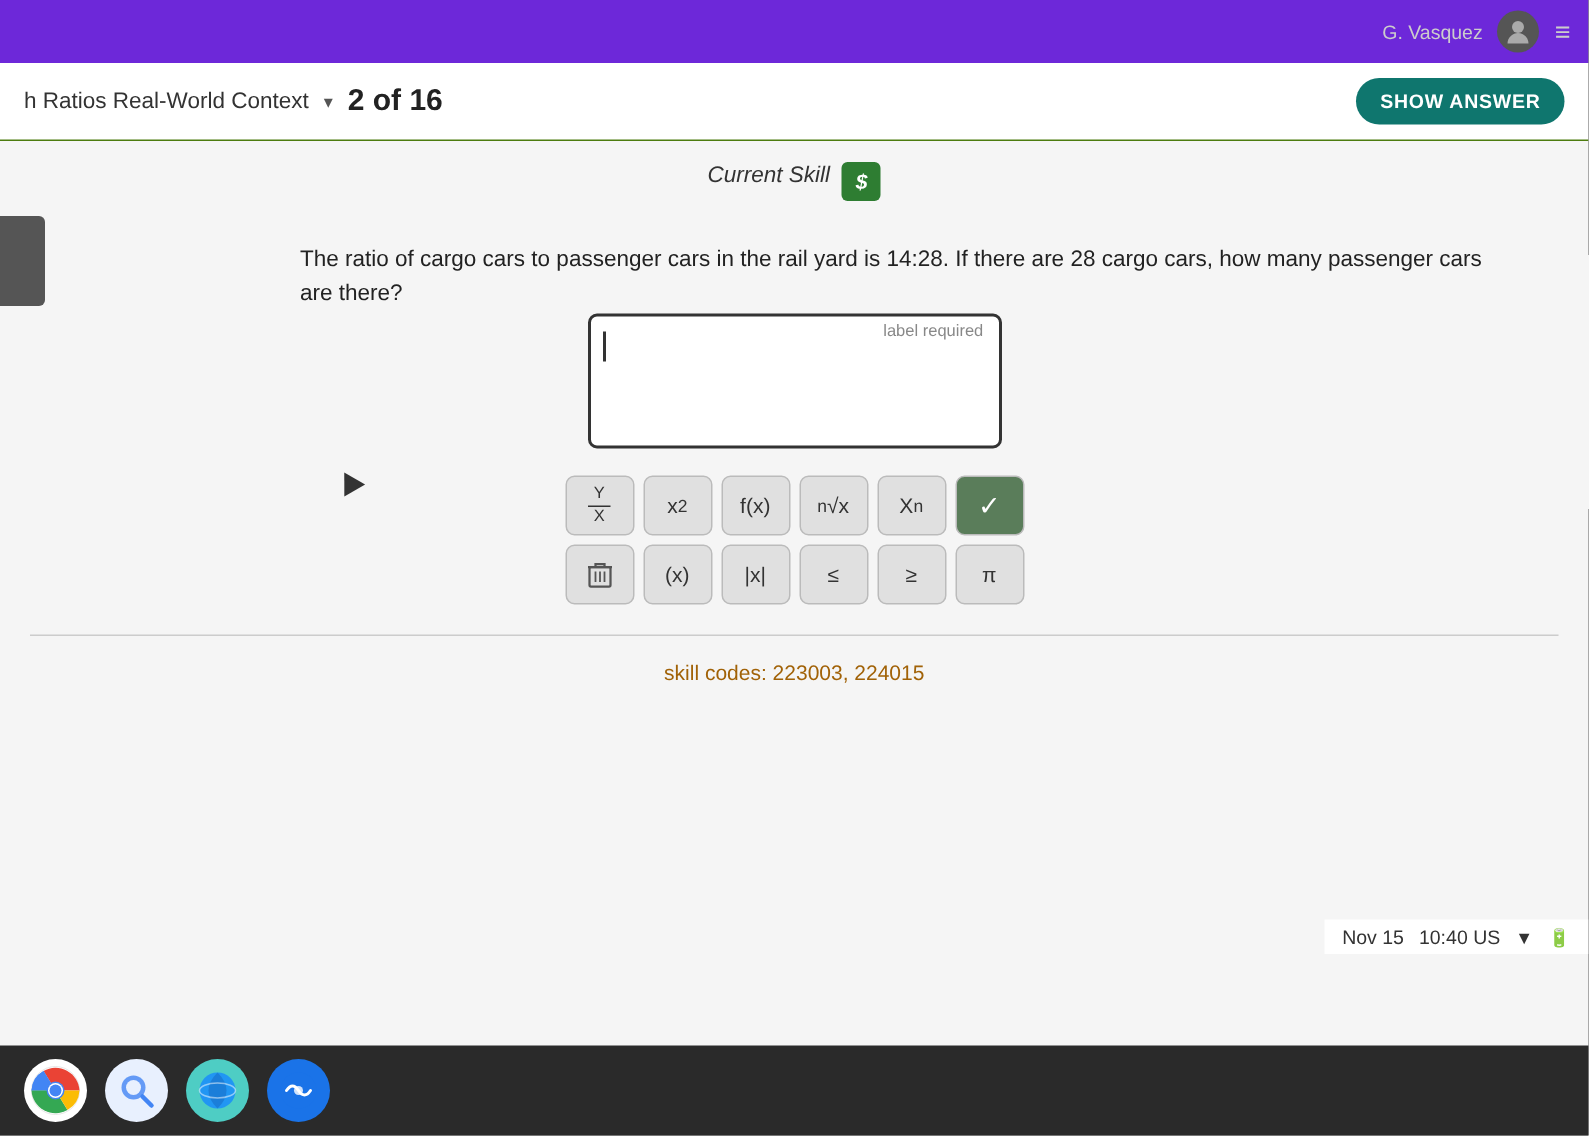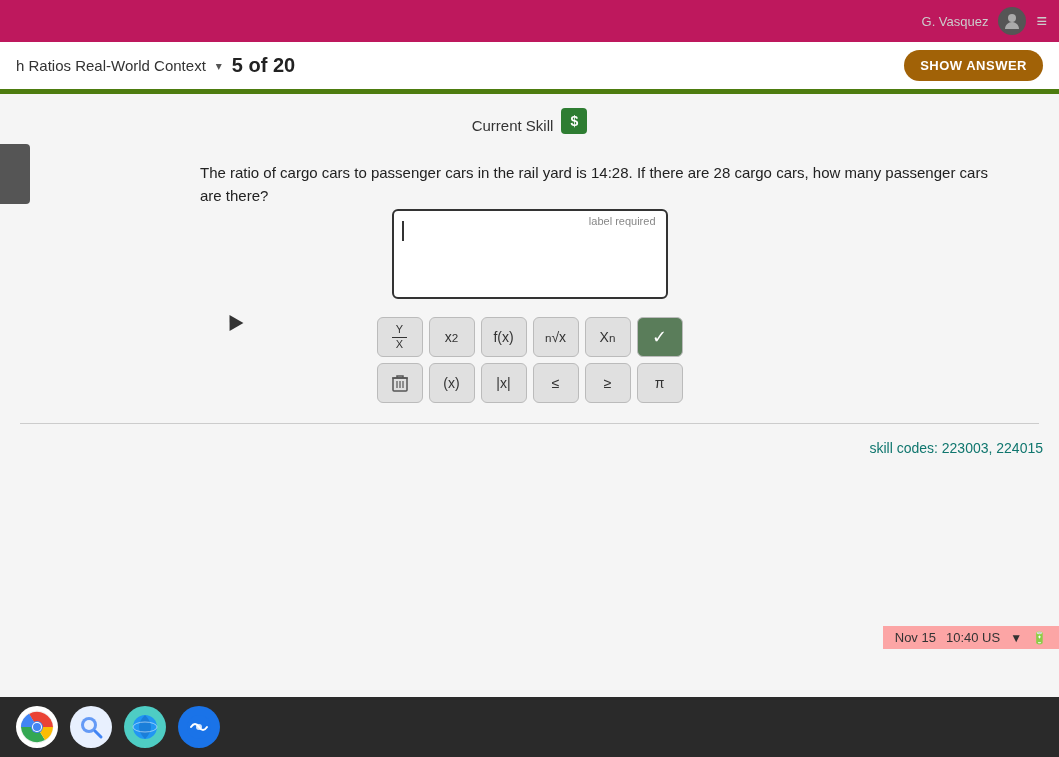--- a/index.html
+++ b/index.html
@@ -9,21 +9,21 @@
       height: 757px;
       background: #2a2a2a;
       font-family: Arial, sans-serif;
       overflow: hidden;
       display: flex;
       flex-direction: column;
     }
 
     
     .top-bar {
-      background: #be185d;
+      background: #6d28d9;
       height: 42px;
       display: flex;
       align-items: center;
       justify-content: flex-end;
       padding: 0 12px;
       gap: 10px;
       flex-shrink: 0;
     }
 
     .user-name {
@@ -51,21 +51,21 @@
 
     
     .header-bar {
       background: #ffffff;
       height: 52px;
       display: flex;
       align-items: center;
       padding: 0 16px;
       justify-content: space-between;
       flex-shrink: 0;
-      border-bottom: 5px solid #4d7c0f;
+      border-bottom: 1px solid #4d7c0f;
     }
 
     .header-left {
       display: flex;
       align-items: center;
       gap: 10px;
     }
 
     .nav-title {
       font-size: 15px;
@@ -79,21 +79,21 @@
       cursor: pointer;
     }
 
     .progress-text {
       font-size: 20px;
       font-weight: bold;
       color: #222;
     }
 
     .show-answer-btn {
-      background: #a16207;
+      background: #0f766e;
       color: white;
       border: none;
       padding: 8px 16px;
       border-radius: 20px;
       font-size: 13px;
       cursor: pointer;
       font-weight: 600;
       letter-spacing: 0.5px;
     }
 
@@ -122,24 +122,25 @@
     .content-wrapper {
       background: #f5f5f5;
       margin: 0 0 0 0;
       flex: 1;
       display: flex;
       flex-direction: column;
     }
 
     .skill-header {
       display: flex;
-      align-items: flex-end;
+      align-items: flex-start;
       justify-content: center;
       padding: 14px 0 8px 0;
       gap: 8px;
+      font-style: italic;
     }
 
     .skill-label {
       font-size: 15px;
       color: #333;
     }
 
     .skill-badge {
       background: #2e7d32;
       color: white;
@@ -250,24 +251,24 @@
 
     
     .divider {
       height: 1px;
       background: #ccc;
       margin: 0 20px;
     }
 
     
     .skill-codes {
-      text-align: right;
+      text-align: center;
       padding: 16px;
       font-size: 14px;
-      color: #0f766e;
+      color: #a16207;
     }
 
     
     .taskbar {
       background: #2a2a2a;
       height: 60px;
       display: flex;
       align-items: center;
       padding: 0 16px;
       gap: 12px;
@@ -279,23 +280,23 @@
       height: 42px;
       border-radius: 50%;
       display: flex;
       align-items: center;
       justify-content: center;
       cursor: pointer;
     }
 
     
     .status-bar {
-      background: #fca5a5;
+      background: #ffffff;
       position: absolute;
-      bottom: 48px;
+      bottom: 61px;
       right: 0;
       display: flex;
       align-items: center;
       padding: 4px 12px;
       gap: 10px;
       font-size: 13px;
       color: #333;
     }
 
     .status-date {}
@@ -327,21 +328,21 @@
       <path d="M3 18c0-4 3.5-7 7-7s7 3 7 7" fill="#aaa"></path>
     </svg>
   </div>
   <span class="hamburger-icon">≡</span>
 </div>
 
 <div class="header-bar">
   <div class="header-left">
     <span class="nav-title">h Ratios Real-World Context</span>
     <span class="nav-dropdown-icon">▾</span>
-    <span class="progress-text">5 of 20</span>
+    <span class="progress-text">2 of 16</span>
   </div>
   <button class="show-answer-btn">SHOW ANSWER</button>
 </div>
 
 <div class="main-content">
 
   <div class="side-panel"></div>
 
   <div class="content-wrapper">
 

